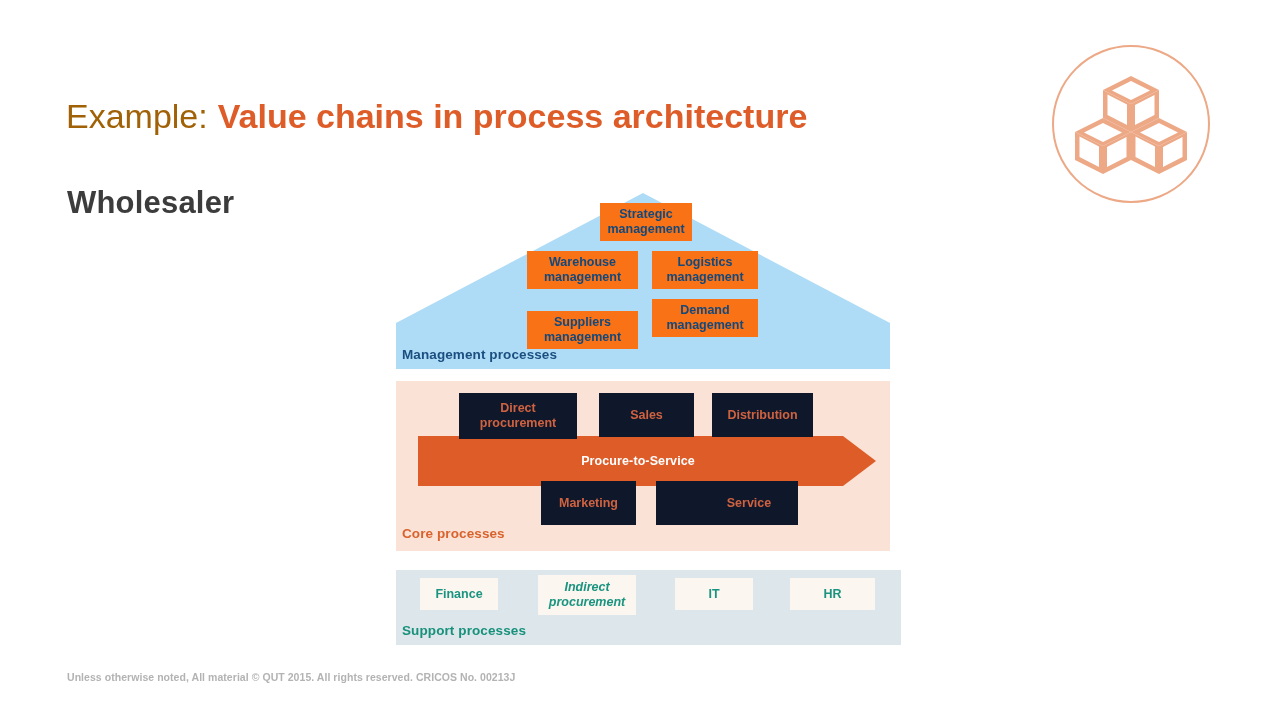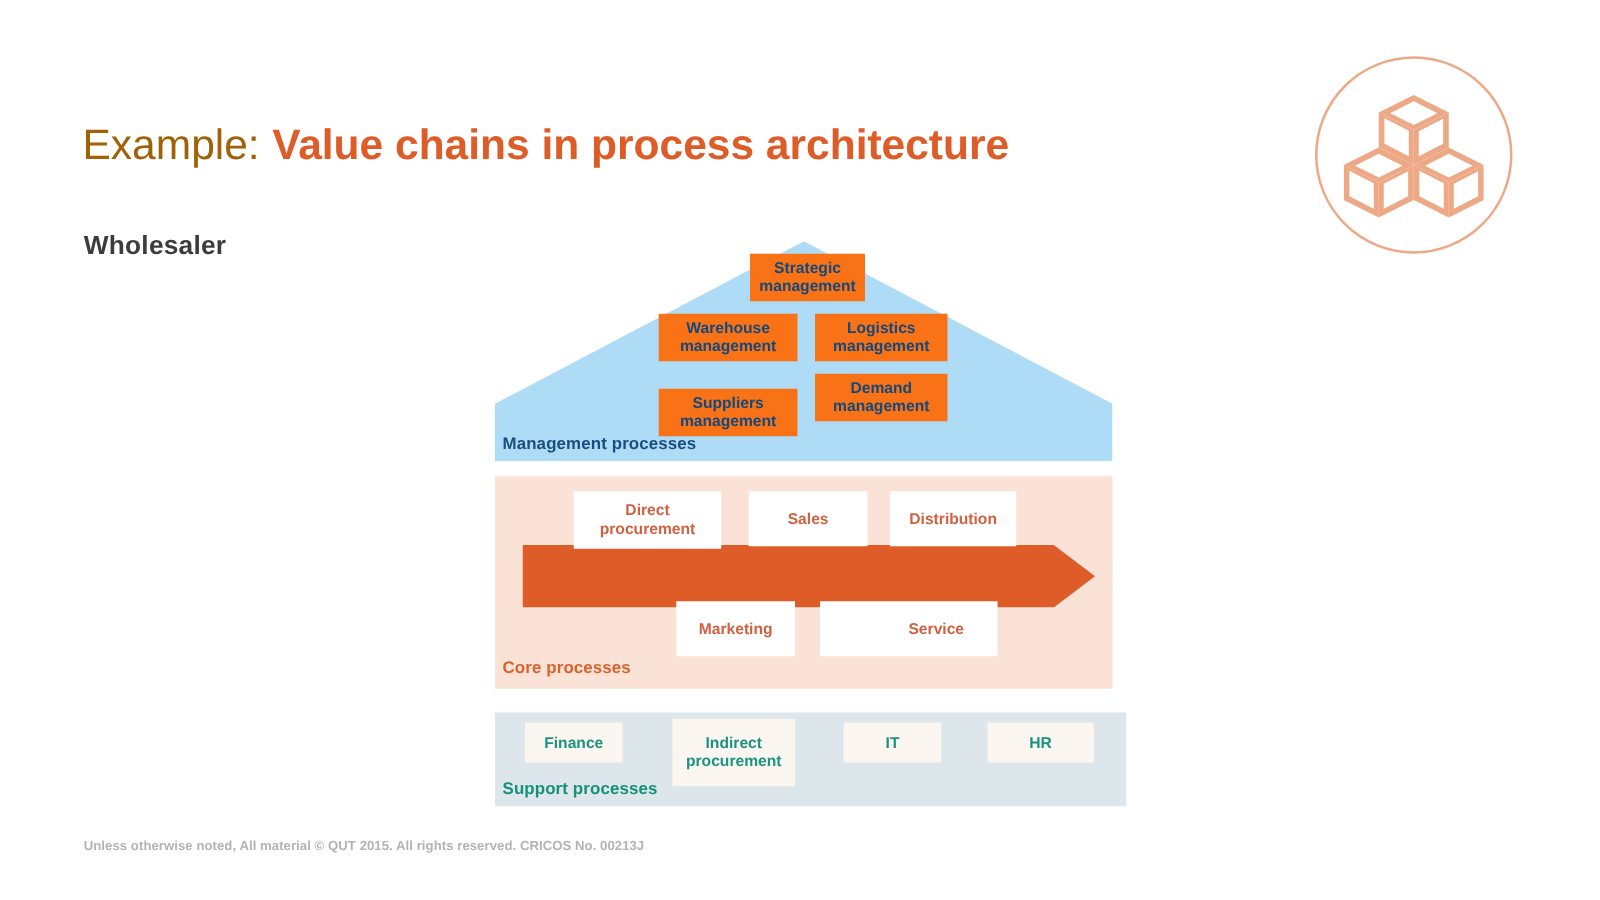--- a/index.html
+++ b/index.html
@@ -33,21 +33,21 @@
     color: #de5c28;
     font-weight: 700;
     margin-left: 10px;
   }
 
   
   #subtitle {
     position: absolute;
     left: 67px;
     top: 185px;
-    font-size: 21px;
+    font-size: 31px;
     font-weight: 700;
     color: #3c3c3c;
     letter-spacing: .2px;
   }
 
   
   #logo-badge {
     position: absolute;
     left: 1052px;
     top: 45px;
@@ -152,21 +152,21 @@
     align-items: center;
     justify-content: center;
     color: #ffffff;
     font-size: 12.5px;
     font-weight: 700;
     letter-spacing: .1px;
     z-index: 3;
   }
   .core-box {
     position: absolute;
-    background: #ffffff;
+    background: #0f172a;
     color: #cf6240;
     font-size: 12.5px;
     font-weight: 700;
     line-height: 15px;
     display: flex;
     align-items: center;
     justify-content: center;
     text-align: center;
     z-index: 4;
   }
@@ -201,21 +201,21 @@
     color: #1a9480;
     font-size: 12.5px;
     font-weight: 700;
     line-height: 15px;
     display: flex;
     align-items: center;
     justify-content: center;
     text-align: center;
   }
   #support-box-finance   { left: 24px;  top: 8px; width: 78px; height: 32px; }
-  #support-box-indirect  { left: 142px; top: 5px; width: 98px; height: 54px; }
+  #support-box-indirect  { left: 142px; top: 5px; width: 98px; height: 40px; font-style: italic; }
   #support-box-it        { left: 279px; top: 8px; width: 78px; height: 32px; }
   #support-box-hr        { left: 394px; top: 8px; width: 85px; height: 32px; }
 
   
   #footer-note {
     position: absolute;
     left: 67px;
     top: 671px;
     font-size: 10.5px;
     font-weight: 700;
@@ -307,20 +307,21 @@
     </div>
 
     <div class="band-label">Management  processes</div>
   </div>
 
   <div id="core-band">
 
     <svg id="core-arrow" viewBox="0 0 458 50" preserveAspectRatio="none">
       <polygon points="0,0 425,0 458,25 425,50 0,50" fill="#de5c28"></polygon>
     </svg>
+    <div id="core-arrow-label">Procure-to-Service</div>
 
     <div class="core-box" id="core-box-direct">
       <span>
         <span>Direct</span><br>
         <span>procurement</span>
       </span>
     </div>
 
     <div class="core-box" id="core-box-sales">
       <span>Sales</span>

